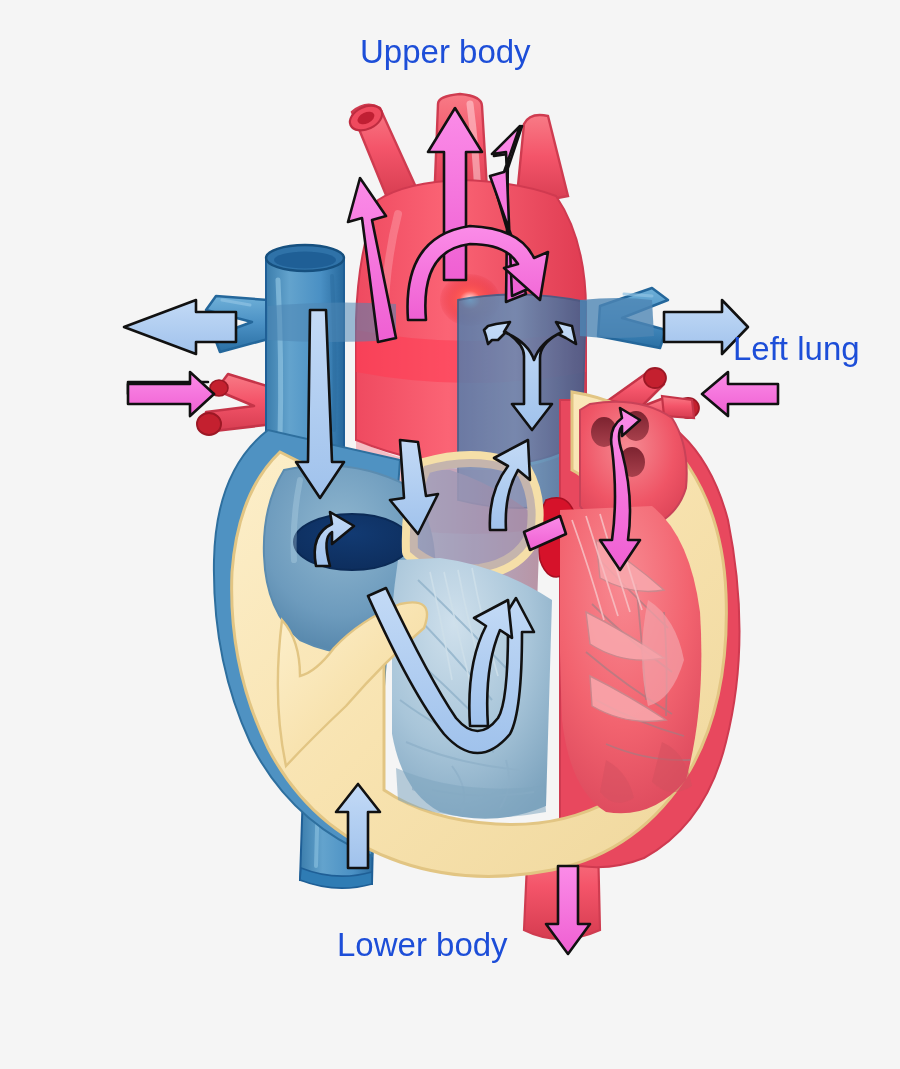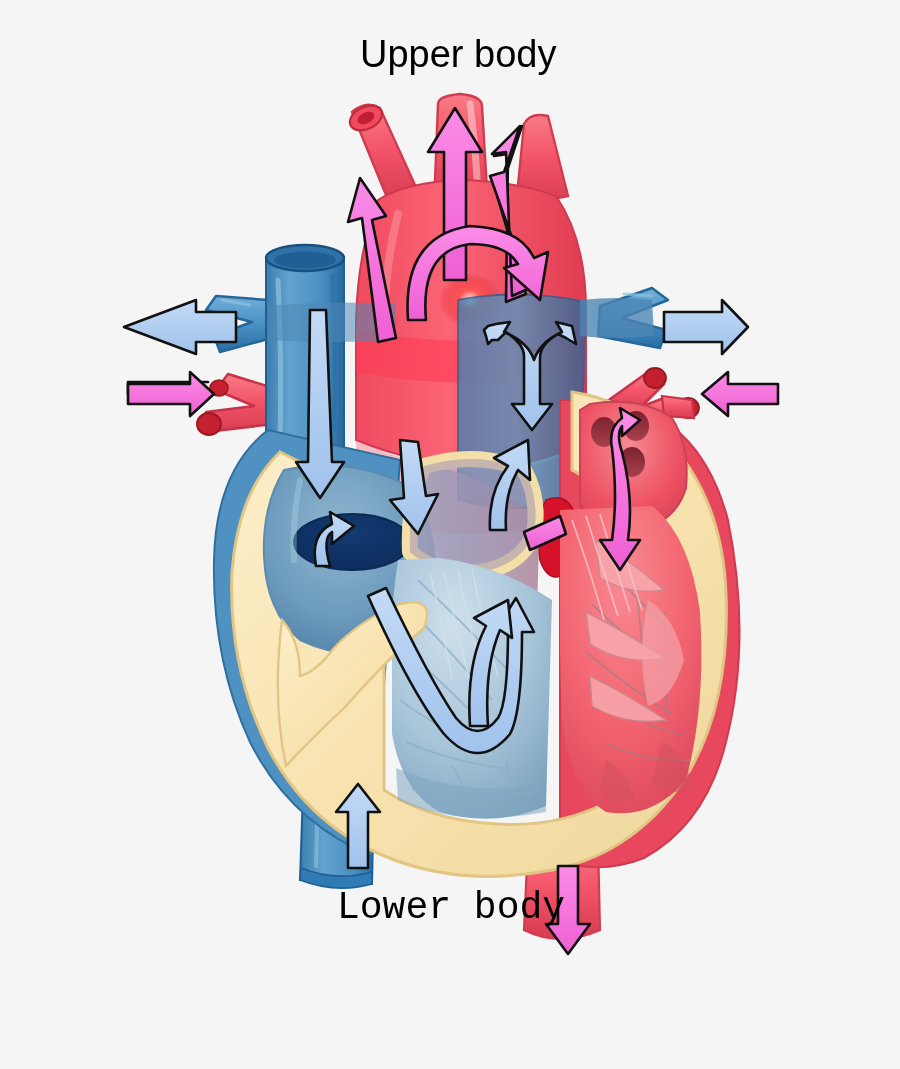--- a/index.html
+++ b/index.html
@@ -8,29 +8,29 @@
     background:#f5f5f5;
     font-family:"Liberation Sans", sans-serif;
     overflow:hidden;
     position:relative;
   }
   #stage{position:absolute;inset:0;width:900px;height:1069px;}
   svg.diagram{position:absolute;left:0;top:0;width:900px;height:1069px;display:block;}
   .lbl{
     position:absolute;
     font-family:"Liberation Sans", sans-serif;
-    font-size:38px;
-    color:#000000;
+    font-size:33px;
+    color:#1d4ed8;
     white-space:nowrap;
     letter-spacing:0px;
   }
   #lbl-upper{left:360px;top:33px;}
   #lbl-right{left:48px;top:352px;}
   #lbl-left{left:733px;top:330px;}
-  #lbl-lower{left:337px;top:886px;font-family:Liberation Mono, monospace;}
+  #lbl-lower{left:337px;top:926px;}
 </style>
 </head>
 <body>
 
 <div id="stage">
 
 <svg class="diagram" viewBox="0 0 900 1069" xmlns="http://www.w3.org/2000/svg">
   <defs>
     <linearGradient id="gRedV" x1="0" y1="0" x2="1" y2="0">
       <stop offset="0%" stop-color="#e8394f"></stop>
@@ -364,15 +364,16 @@
              Q634 498 628 540
              L640 540 L620 570 L600 540 L612 540
              Q618 498 612 448 Z" fill="url(#gArrPink)"></path>
 
     <path d="M524 532 L560 516 L566 534 L530 550 Z" fill="url(#gArrPink)"></path>
   </g>
 
 </svg>
 
 <div class="lbl" id="lbl-upper">Upper body</div>
+<div class="lbl" id="lbl-left">Left lung</div>
 <div class="lbl" id="lbl-lower">Lower body</div>
 
 </div>
 
 </body></html>

